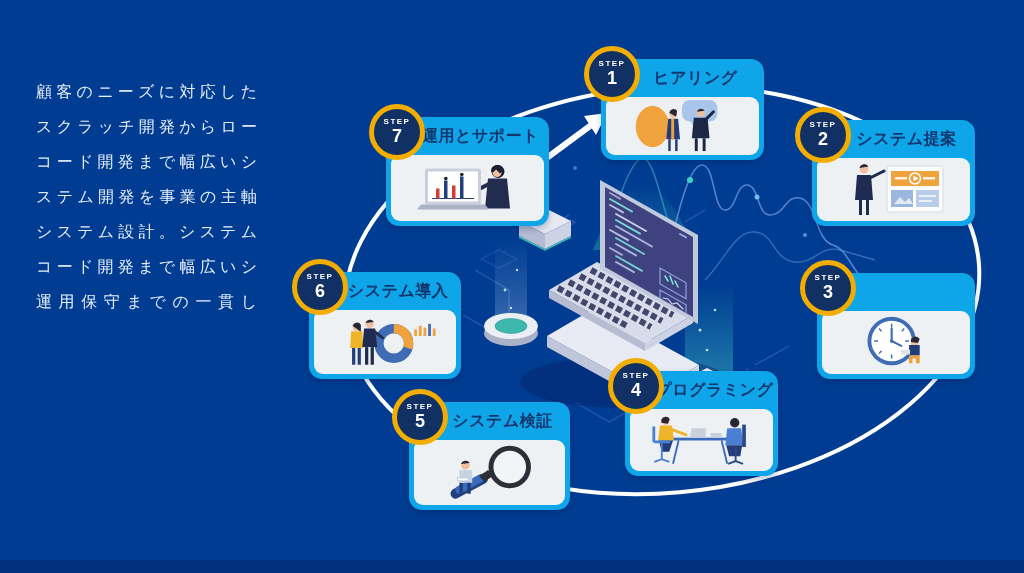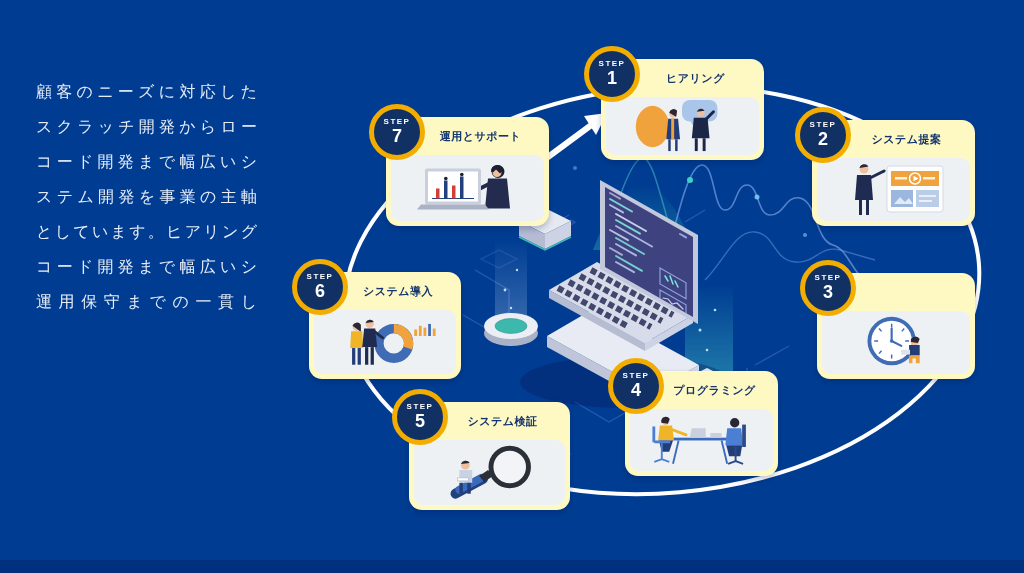--- a/index.html
+++ b/index.html
@@ -15,25 +15,25 @@
     letter-spacing:1px; text-align:justify; text-align-last:justify;
     white-space:nowrap;
   }
   .intro-line.last { text-align-last:left; }
 
   
   .layer { position:absolute; left:0; top:0; width:1024px; height:573px; pointer-events:none; }
   .center-illustration { position:absolute; left:455px; top:150px; width:420px; height:335px; }
 
   
-  .step-card { position:absolute; background:#fef9c3; border-radius:13px; box-shadow:0 3px 6px rgba(0,20,70,.25); }
+  .step-card { position:absolute; background:#0ea5e9; border-radius:13px; box-shadow:0 3px 6px rgba(0,20,70,.25); }
   .card-title {
     position:absolute; top:0; left:28px; right:2px; height:38px;
     display:flex; align-items:center; justify-content:center;
-    color:#14356d; font-weight:bold; font-size:11px; letter-spacing:.5px;
+    color:#14356d; font-weight:bold; font-size:16px; letter-spacing:.5px;
   }
   .card-body {
     position:absolute; left:5px; right:5px; top:38px; bottom:5px;
     background:#eef1f4; border-radius:9px; overflow:hidden;
   }
   .card-body svg { width:100%; height:100%; display:block; }
   .step-badge {
     position:absolute; left:-17px; top:-13px; width:46px; height:46px;
     border-radius:50%; background:#113165; border:5px solid #f2ad00;
     display:flex; flex-direction:column; align-items:center; justify-content:center;
@@ -55,21 +55,21 @@
 </head>
 <body>
 
 <div class="canvas">
 
   <div class="intro">
     <div class="intro-line">顧客のニーズに対応した</div>
     <div class="intro-line">スクラッチ開発からロー</div>
     <div class="intro-line">コード開発まで幅広いシ</div>
     <div class="intro-line">ステム開発を事業の主軸</div>
-    <div class="intro-line">としています。ヒアリング</div>
+    <div class="intro-line">システム設計。システム</div>
     <div class="intro-line">コード開発まで幅広いシ</div>
     <div class="intro-line">運用保守までの一貫し</div>
   </div>
 
   <svg class="center-illustration" viewBox="0 0 420 335">
     <defs>
       <linearGradient id="glowGrad" x1="0" y1="1" x2="0" y2="0">
         <stop offset="0" stop-color="#35c8bc" stop-opacity="0.55"></stop>
         <stop offset="1" stop-color="#35c8bc" stop-opacity="0"></stop>
       </linearGradient>

